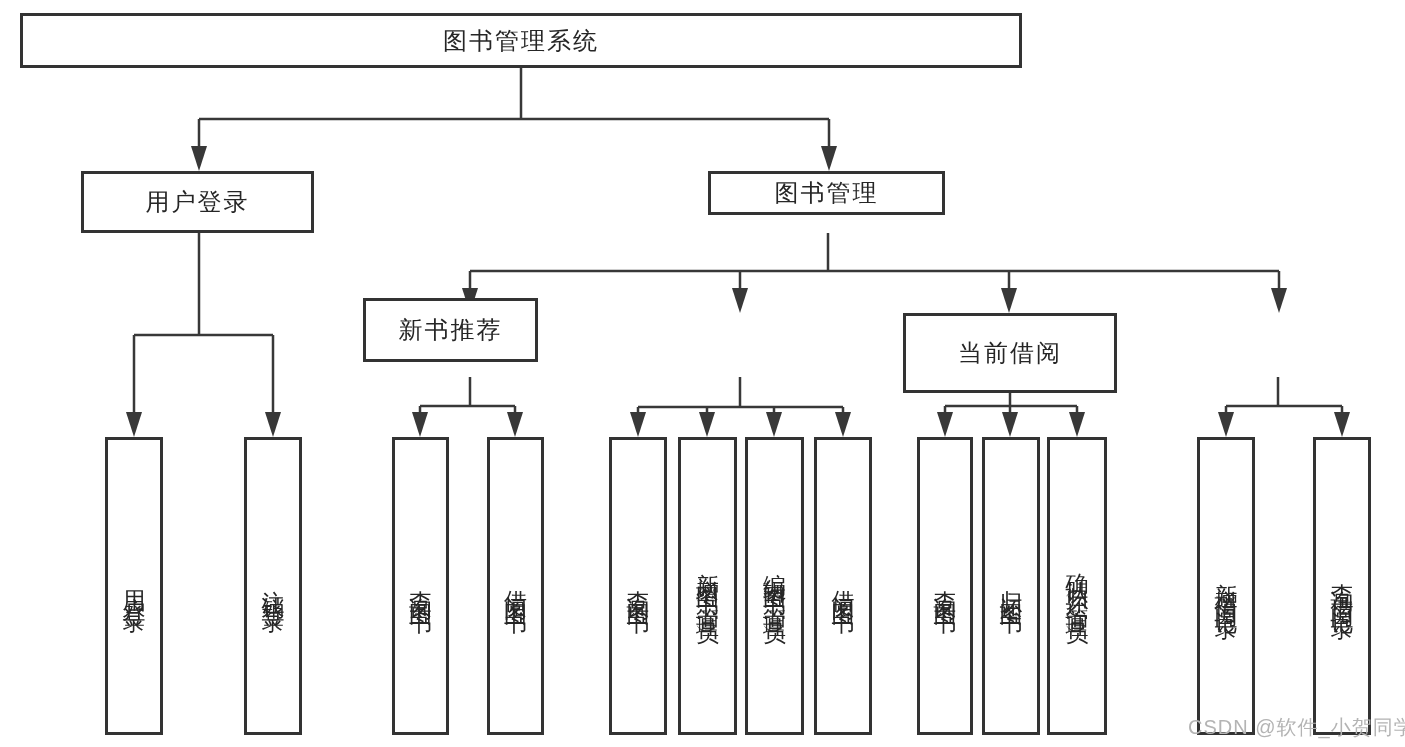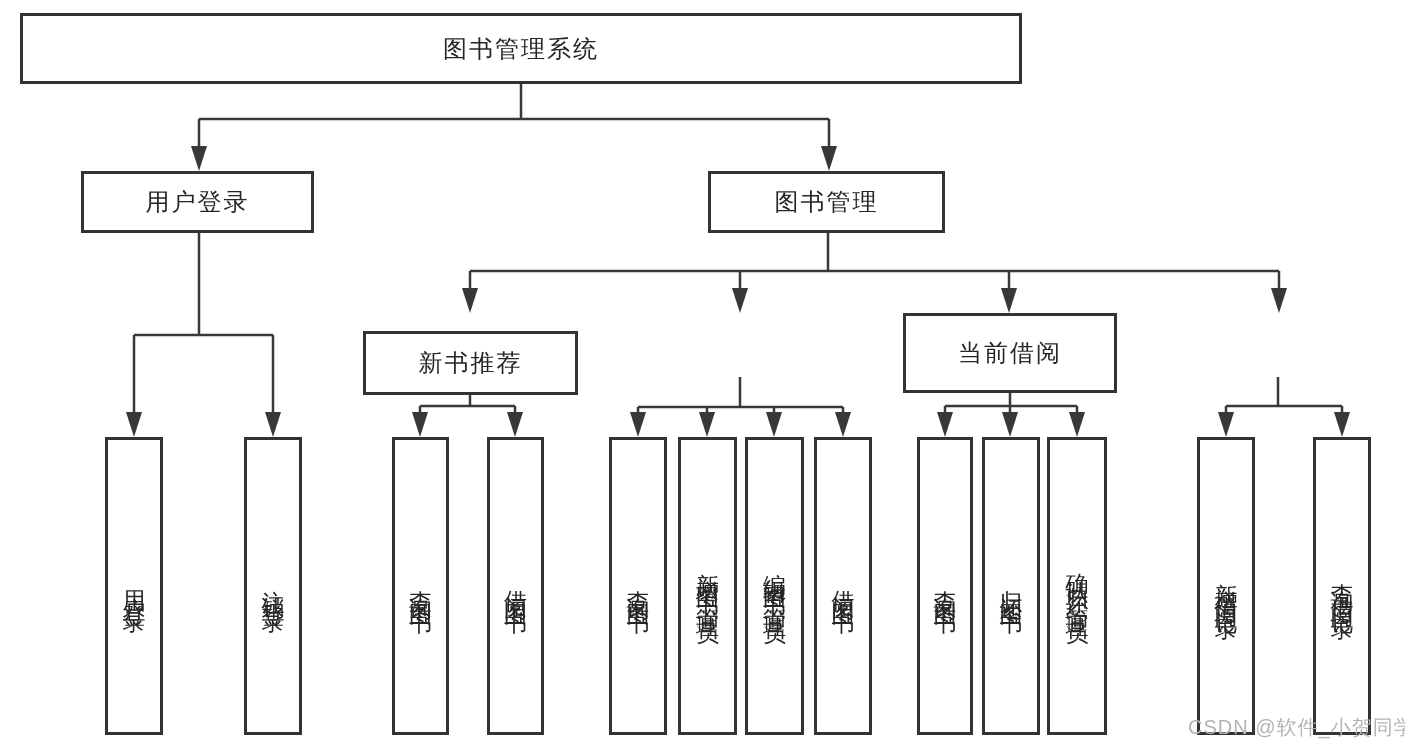--- a/index.html
+++ b/index.html
@@ -84,26 +84,26 @@
     <path class="cline" d="M1010 377 V406 M945 406 H1077 M945 406 V413 M1010 406 V413 M1077 406 V413"></path>
     <polygon class="arrowhead" points="945,437 937,412 953,412"></polygon>
     <polygon class="arrowhead" points="1010,437 1002,412 1018,412"></polygon>
     <polygon class="arrowhead" points="1077,437 1069,412 1085,412"></polygon>
 
     <path class="cline" d="M1278 377 V406 M1226 406 H1342 M1226 406 V413 M1342 406 V413"></path>
     <polygon class="arrowhead" points="1226,437 1218,412 1234,412"></polygon>
     <polygon class="arrowhead" points="1342,437 1334,412 1350,412"></polygon>
   </svg>
 
-  <div class="node h" style="left:20px;top:13px;width:1002px;height:71px">图书管理系统</div>
+  <div class="node h" style="left:20px;top:13px;width:1002px;height:55px">图书管理系统</div>
 
   <div class="node h" style="left:81px;top:171px;width:233px;height:62px">用户登录</div>
-  <div class="node h" style="left:708px;top:171px;width:237px;height:62px">图书管理</div>
+  <div class="node h" style="left:708px;top:171px;width:237px;height:44px">图书管理</div>
 
-  <div class="node h" style="left:363px;top:331px;width:215px;height:64px">新书推荐</div>
+  <div class="node h" style="left:363px;top:298px;width:175px;height:64px">新书推荐</div>
   <div class="node h" style="left:903px;top:313px;width:214px;height:80px">当前借阅</div>
 
   <div class="node v" style="left:105px;top:437px;width:58px;height:298px">用户登录</div>
   <div class="node v" style="left:244px;top:437px;width:58px;height:298px">注销登录</div>
 
   <div class="node v" style="left:392px;top:437px;width:57px;height:298px">查询图书</div>
   <div class="node v" style="left:487px;top:437px;width:57px;height:298px">借阅图书</div>
 
   <div class="node v" style="left:609px;top:437px;width:58px;height:298px">查询图书</div>
   <div class="node v" style="left:678px;top:437px;width:59px;height:298px">新增图书（管理员）</div>

